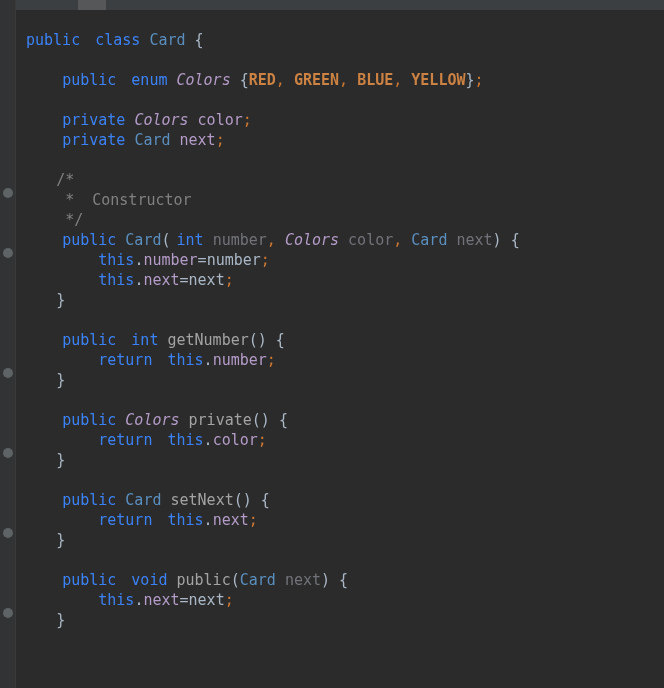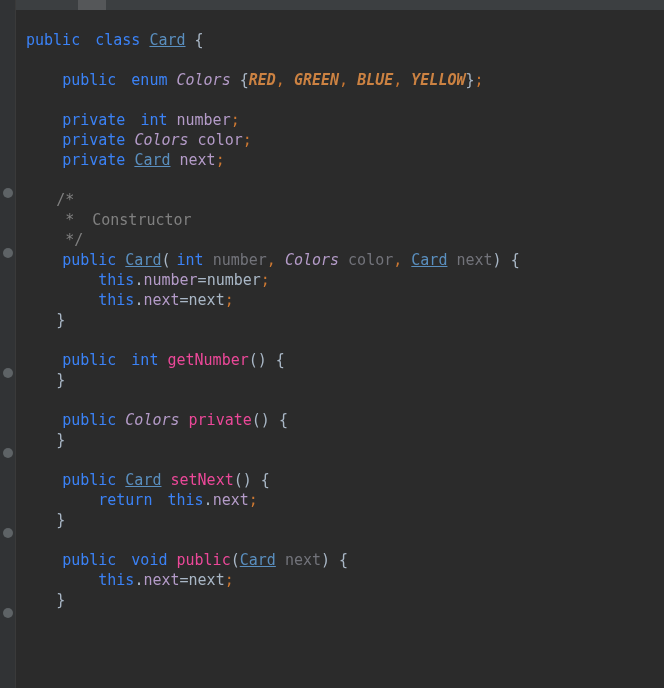--- a/index.html
+++ b/index.html
@@ -53,26 +53,26 @@
   height: 678px;
   padding: 20px 0 0 4px;
   background: #2b2b2b;
 }
 .line {
   white-space: pre;
   line-height: 20px;
   color: #a9b7c6;
 }
 .kw { color: #3b82f6; margin-left: 6px; }
-.type-def { color: #5a8fbf; text-decoration: underline; }
+.type-def { color: #5a8fbf; }
 .ident { color: #b49bc8; font-style: italic; }
 .enum-name { color: #b49bc8; font-style: italic; }
-.enum-val { color: #cc8242; font-style: italic; font-weight: bold; }
+.enum-val { color: #cc8242; font-weight: bold; }
 .field { color: #b49bc8; }
-.method { color: #ec4899; }
+.method { color: #a3a3a3; }
 .param { color: #72737a; }
 .punct { color: #cc7832; }
 .white { color: #a9b7c6; }
 .comment { color: #808080; }
 </style>
 </head>
 <body>
 
 <div class="gutter"></div>
 <div class="top-bar">
@@ -87,36 +87,37 @@
     <div class="fold-marker" style="top: 528px;"></div>
     <div class="fold-marker" style="top: 608px;"></div>
   </div>
 
 <div class="editor">
 
 <div class="line"><span class="kw">public</span> <span class="kw">class</span> <span class="type-def">Card</span> <span class="white">{</span></div>
 <div class="line"> </div>
 <div class="line">    <span class="kw">public</span> <span class="kw">enum</span> <span class="enum-name">Colors</span> <span class="white">{</span><span class="enum-val">RED</span><span class="punct">,</span> <span class="enum-val">GREEN</span><span class="punct">,</span> <span class="enum-val">BLUE</span><span class="punct">,</span> <span class="enum-val">YELLOW</span><span class="white">}</span><span class="punct">;</span></div>
 <div class="line"> </div>
-<div class="line">    <span class="kw">private</span> <span class="kw">int</span> <span class="field">number</span><span class="punct">;</span></div>
 <div class="line">    <span class="kw">private</span> <span class="ident">Colors</span> <span class="field">color</span><span class="punct">;</span></div>
 <div class="line">    <span class="kw">private</span> <span class="type-def">Card</span> <span class="field">next</span><span class="punct">;</span></div>
 <div class="line"> </div>
 <div class="line comment">    <span>/*</span></div>
 <div class="line comment">    <span> *  Constructor</span></div>
 <div class="line comment">    <span> */</span></div>
 <div class="line">    <span class="kw">public</span> <span class="type-def">Card</span><span class="white">(</span><span class="kw">int</span> <span class="param">number</span><span class="punct">,</span> <span class="ident">Colors</span> <span class="param">color</span><span class="punct">,</span> <span class="type-def">Card</span> <span class="param">next</span><span class="white">) </span><span class="white">{</span></div>
 <div class="line">        <span class="kw">this</span><span class="white">.</span><span class="field">number</span><span class="white">=</span><span class="white">number</span><span class="punct">;</span></div>
 <div class="line">        <span class="kw">this</span><span class="white">.</span><span class="field">next</span><span class="white">=</span><span class="white">next</span><span class="punct">;</span></div>
 <div class="line">    <span class="white">}</span></div>
 <div class="line"> </div>
 <div class="line">    <span class="kw">public</span> <span class="kw">int</span> <span class="method">getNumber</span><span class="white">() </span><span class="white">{</span></div>
+<div class="line">        <span class="kw">return</span> <span class="kw">this</span><span class="white">.</span><span class="field">number</span><span class="punct">;</span></div>
 <div class="line">    <span class="white">}</span></div>
 <div class="line"> </div>
 <div class="line">    <span class="kw">public</span> <span class="ident">Colors</span> <span class="method">private</span><span class="white">() </span><span class="white">{</span></div>
+<div class="line">        <span class="kw">return</span> <span class="kw">this</span><span class="white">.</span><span class="field">color</span><span class="punct">;</span></div>
 <div class="line">    <span class="white">}</span></div>
 <div class="line"> </div>
 <div class="line">    <span class="kw">public</span> <span class="type-def">Card</span> <span class="method">setNext</span><span class="white">() </span><span class="white">{</span></div>
 <div class="line">        <span class="kw">return</span> <span class="kw">this</span><span class="white">.</span><span class="field">next</span><span class="punct">;</span></div>
 <div class="line">    <span class="white">}</span></div>
 <div class="line"> </div>
 <div class="line">    <span class="kw">public</span> <span class="kw">void</span> <span class="method">public</span><span class="white">(</span><span class="type-def">Card</span> <span class="param">next</span><span class="white">) </span><span class="white">{</span></div>
 <div class="line">        <span class="kw">this</span><span class="white">.</span><span class="field">next</span><span class="white">=</span><span class="white">next</span><span class="punct">;</span></div>
 <div class="line">    <span class="white">}</span></div>
 

